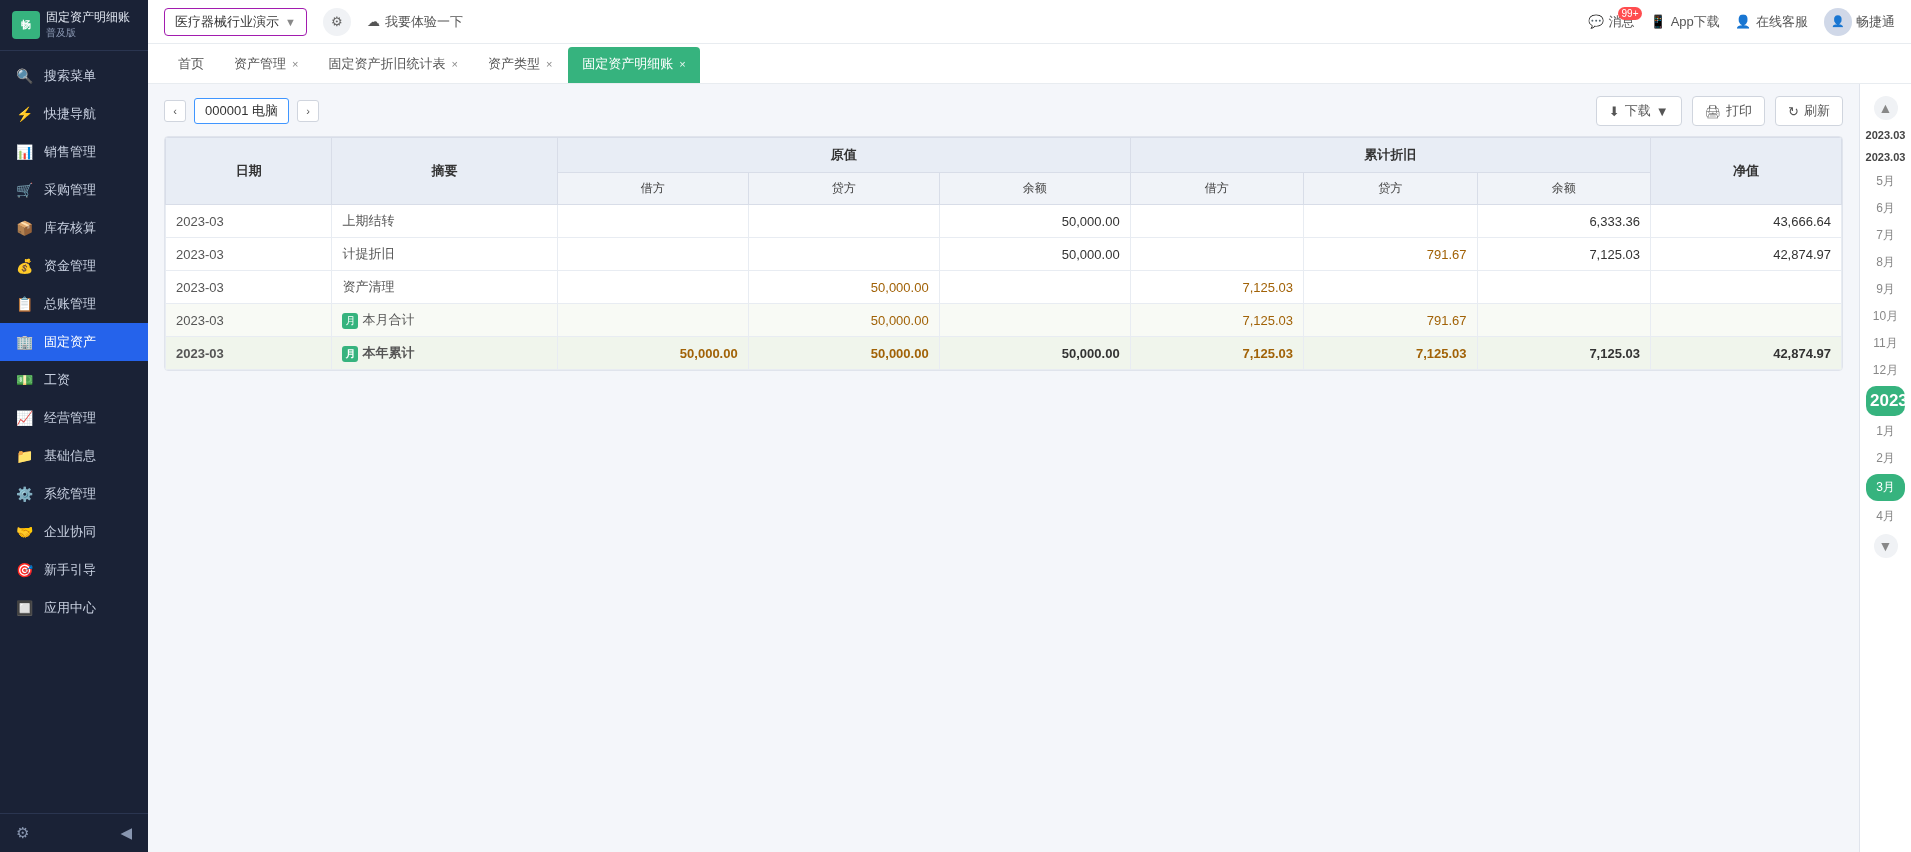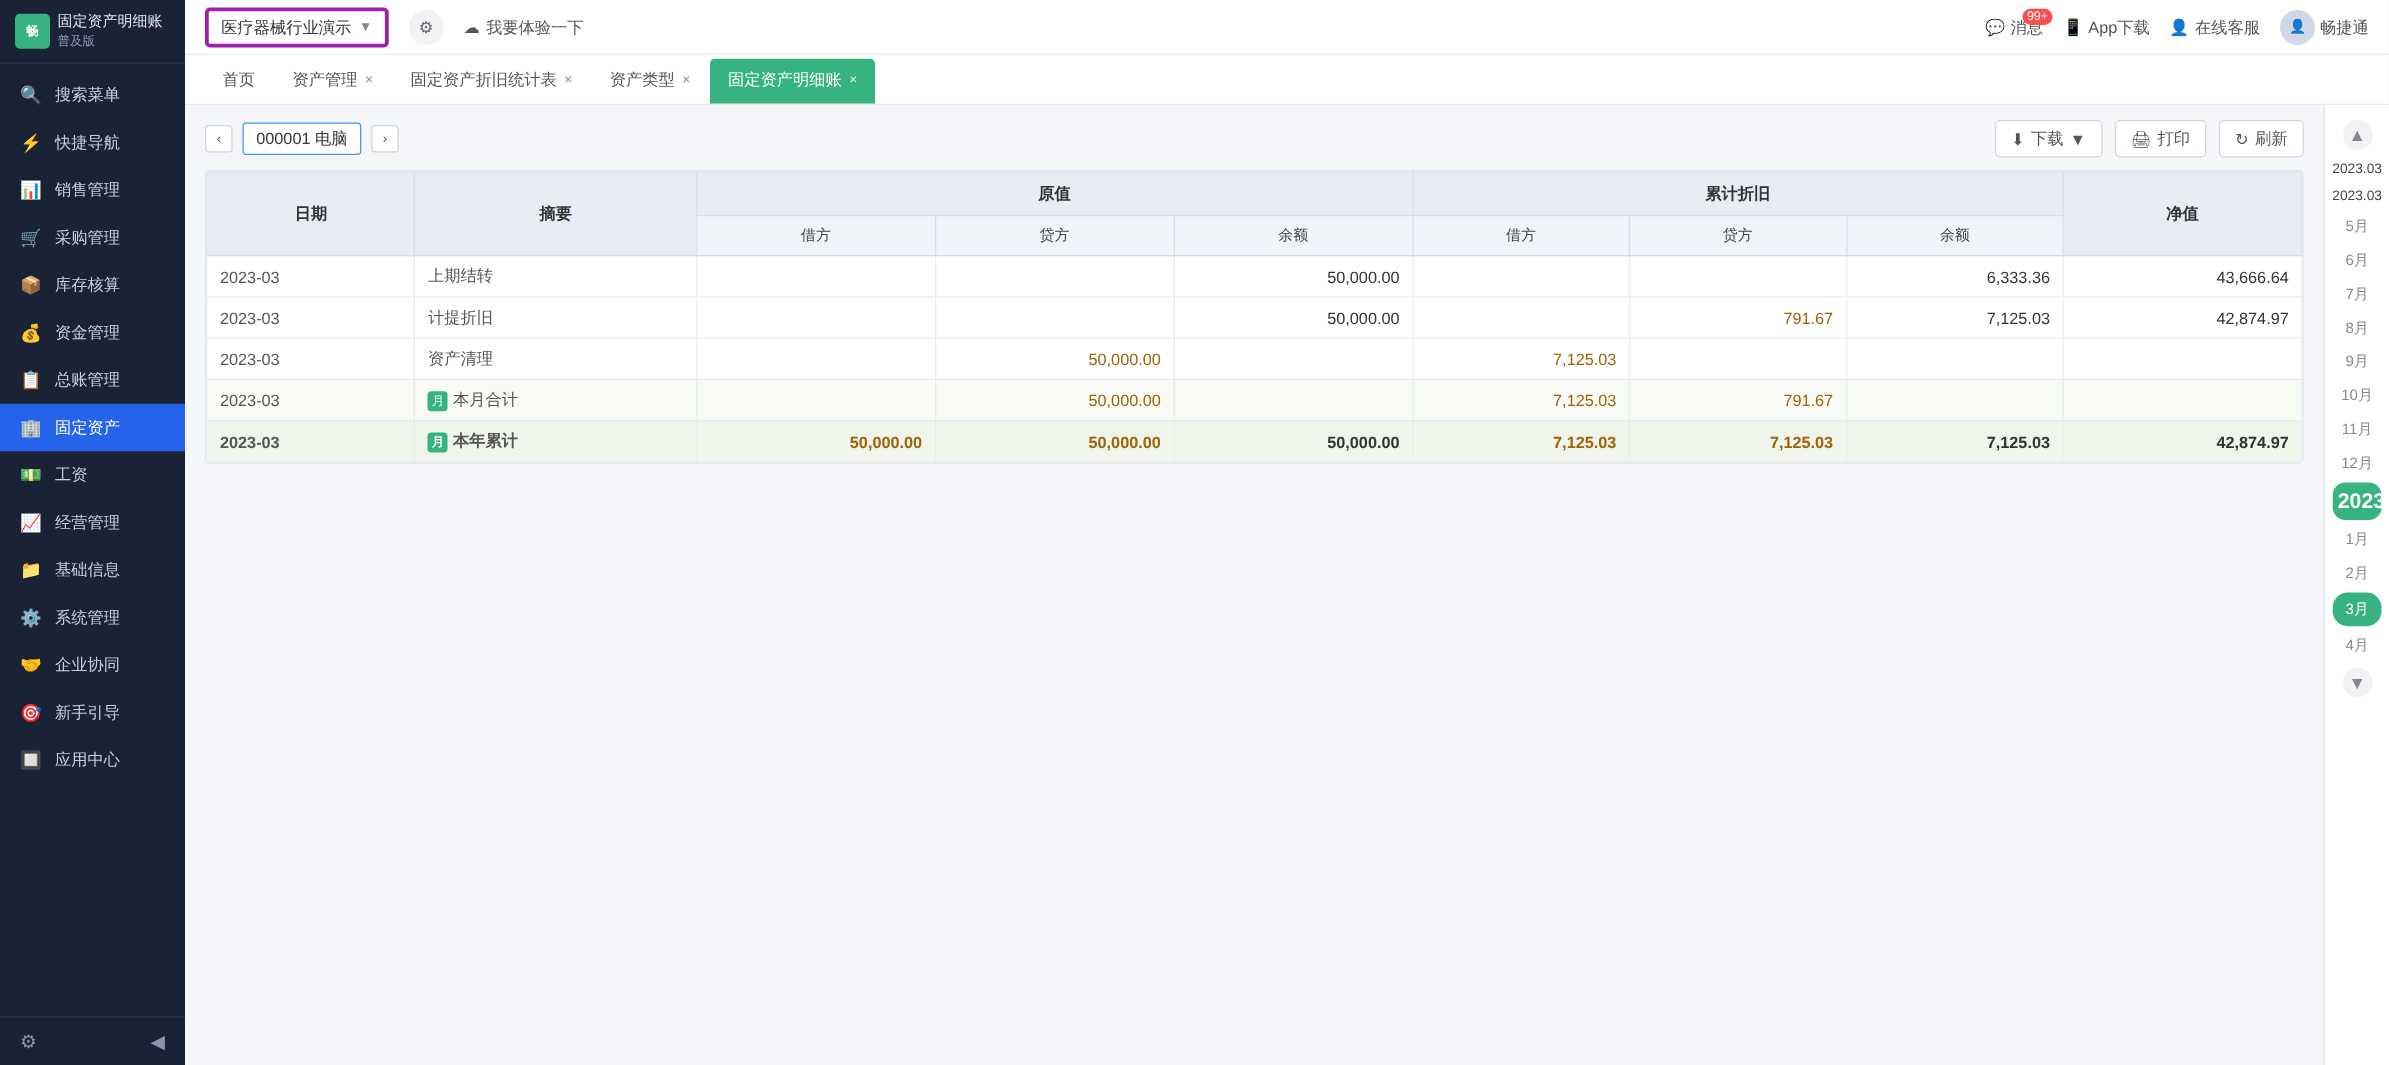--- a/index.html
+++ b/index.html
@@ -71,21 +71,21 @@
       height: 44px;
       display: flex;
       align-items: center;
       padding: 0 16px;
       border-bottom: 1px solid #e8ecf0;
       gap: 16px;
     }
     .company-selector {
       display: flex; align-items: center; gap: 6px;
       font-size: 13px; color: #333; cursor: pointer;
-      border: 3px solid #a21caf; border-radius: 4px; padding: 4px 10px;
+      border: 1px solid #a21caf; border-radius: 4px; padding: 4px 10px;
     }
     .company-selector .chevron { color: #888; font-size: 11px; }
     .gear-btn {
       width: 28px; height: 28px; border-radius: 50%;
       background: #f0f2f5; display: flex; align-items: center; justify-content: center;
       cursor: pointer; color: #666;
     }
     .experience-btn {
       display: flex; align-items: center; gap: 5px;
       font-size: 13px; color: #555; cursor: pointer;
@@ -205,21 +205,21 @@
       border-left: 1px solid #e0e4ec;
       display: flex; flex-direction: column; align-items: center;
       padding: 8px 0;
       overflow-y: auto;
       flex-shrink: 0;
     }
     .timeline-item {
       width: 100%; text-align: center;
       padding: 5px 4px; font-size: 12px; color: #888; cursor: pointer;
     }
-    .timeline-item.year-label { color: #444; font-size: 11px; font-weight: 400; text-align: center; }
+    .timeline-item.year-label { color: #444; font-size: 11px; font-weight: 700; text-align: center; }
     .timeline-item.active-month {
       background: #36b37e; color: white; border-radius: 12px; margin: 2px 18px;
       width: calc(100% - 12px);
     }
     .timeline-item.year-badge {
       background: #36b37e; color: white; border-radius: 10px; margin: 2px 6px;
       width: calc(100% - 12px); font-size: 17px; font-weight: 700;
     }
     .timeline-nav-btn {
       width: 24px; height: 24px; border-radius: 50%; background: #f0f2f5;

